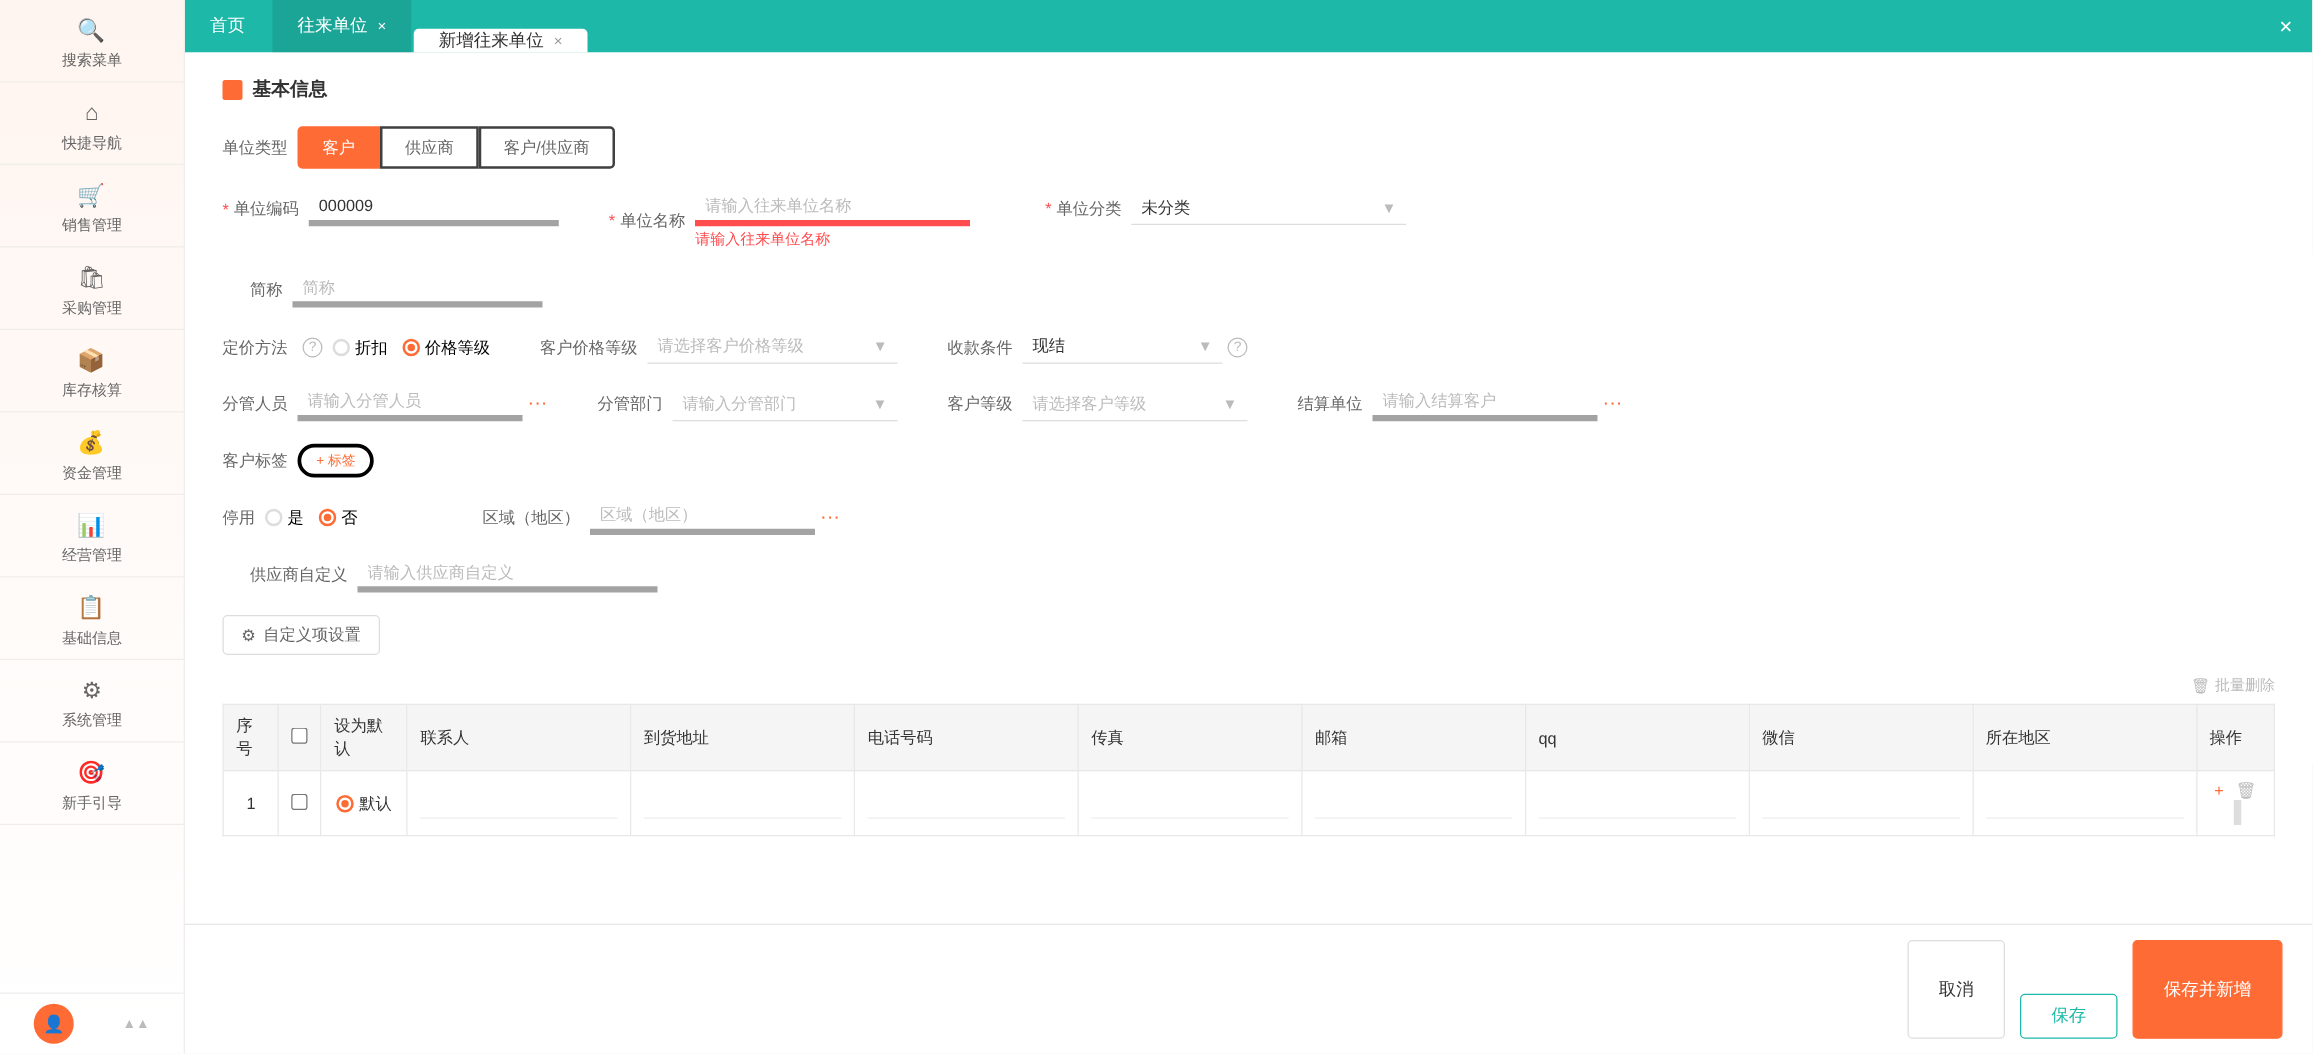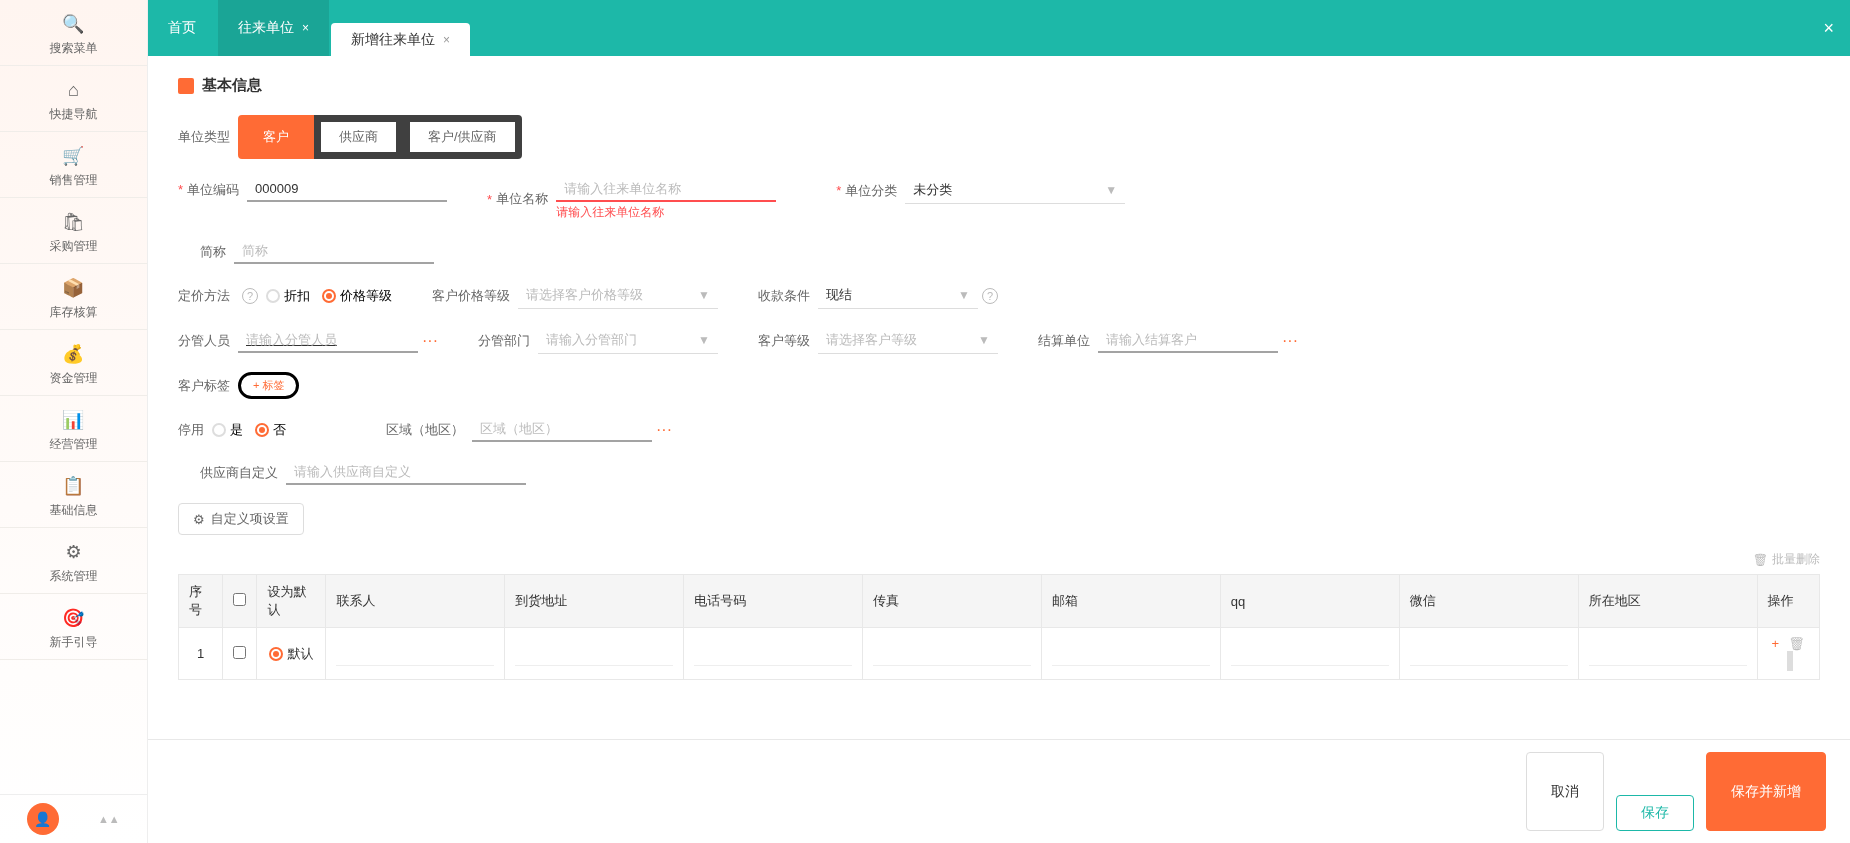--- a/index.html
+++ b/index.html
@@ -55,21 +55,21 @@
       display: flex;
       flex-direction: column;
       overflow: hidden;
     }
 
     
     .tab-bar {
       background: #1db8a8;
       display: flex;
       align-items: stretch;
-      height: 56px;
+      height: 42px;
       color: white;
       flex-shrink: 0;
     }
     .tab-item {
       display: flex;
       align-items: center;
       padding: 0 20px;
       cursor: pointer;
       font-size: 14px;
       position: relative;
@@ -148,21 +148,21 @@
       font-size: 13px;
       white-space: nowrap;
       margin-right: 8px;
     }
     .required-mark {
       color: #ff4d4f;
       margin-right: 4px;
     }
     .form-input {
       border: none;
-      border-bottom: 2px solid #a3a3a3;
+      border-bottom: 5px solid #a3a3a3;
       padding: 4px 8px;
       font-size: 13px;
       outline: none;
       background: transparent;
       width: 180px;
       color: #333;
     }
     .form-input.error-border {
       border-bottom-color: #ff4d4f;
     }
@@ -174,21 +174,21 @@
       margin-top: 2px;
     }
 
     
     .type-buttons {
       display: flex;
       gap: 0;
     }
     .type-btn {
       padding: 6px 18px;
-      border: 7px solid #404040;
+      border: 2px solid #404040;
       background: white;
       cursor: pointer;
       font-size: 13px;
       color: #666;
     }
     .type-btn:first-child { border-radius: 4px 0 0 4px; }
     .type-btn:last-child { border-radius: 0 4px 4px 0; }
     .type-btn.active-btn {
       background: #ff6b35;
       color: white;
@@ -509,21 +509,21 @@
           <span class="select-text has-value">现结</span>
           <span class="chevron-icon">▼</span>
         </div>
         <div class="help-icon">?</div>
       </div>
     </div>
 
     <div class="form-row" style="align-items:center;">
       <div class="form-field">
         <span class="form-label">分管人员</span>
-        <input class="form-input" placeholder="请输入分管人员" style="width: 180px; text-decoration: underline;">
+        <input class="form-input" placeholder="请输入分管人员" style="width: 180px;">
         <span class="more-btn">···</span>
       </div>
       <div class="form-field">
         <span class="form-label">分管部门</span>
         <div class="form-select" style="min-width:180px;">
           <span class="select-text">请输入分管部门</span>
           <span class="chevron-icon">▼</span>
         </div>
       </div>
       <div class="form-field">

